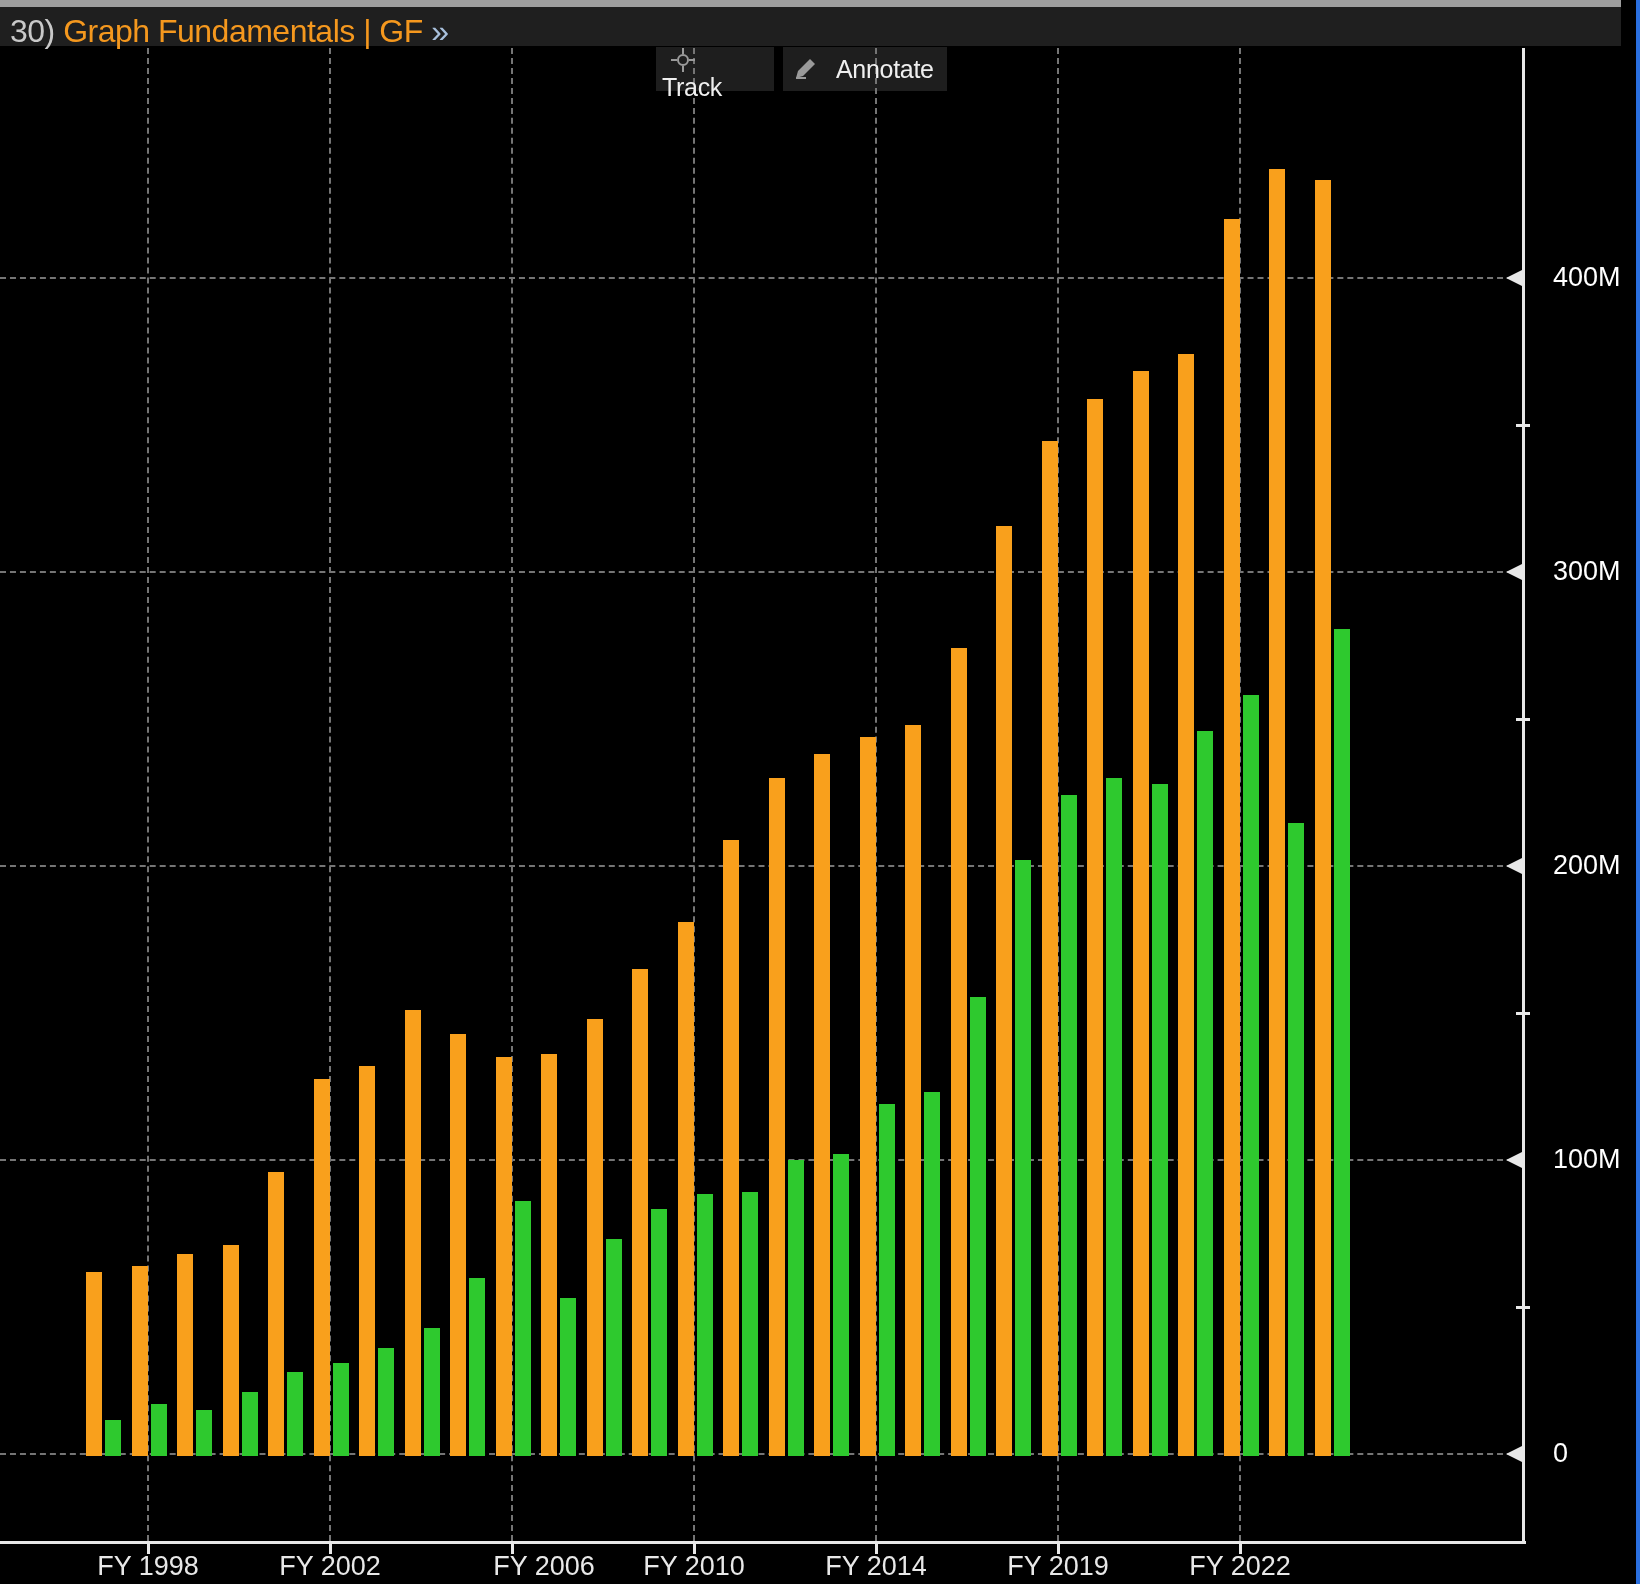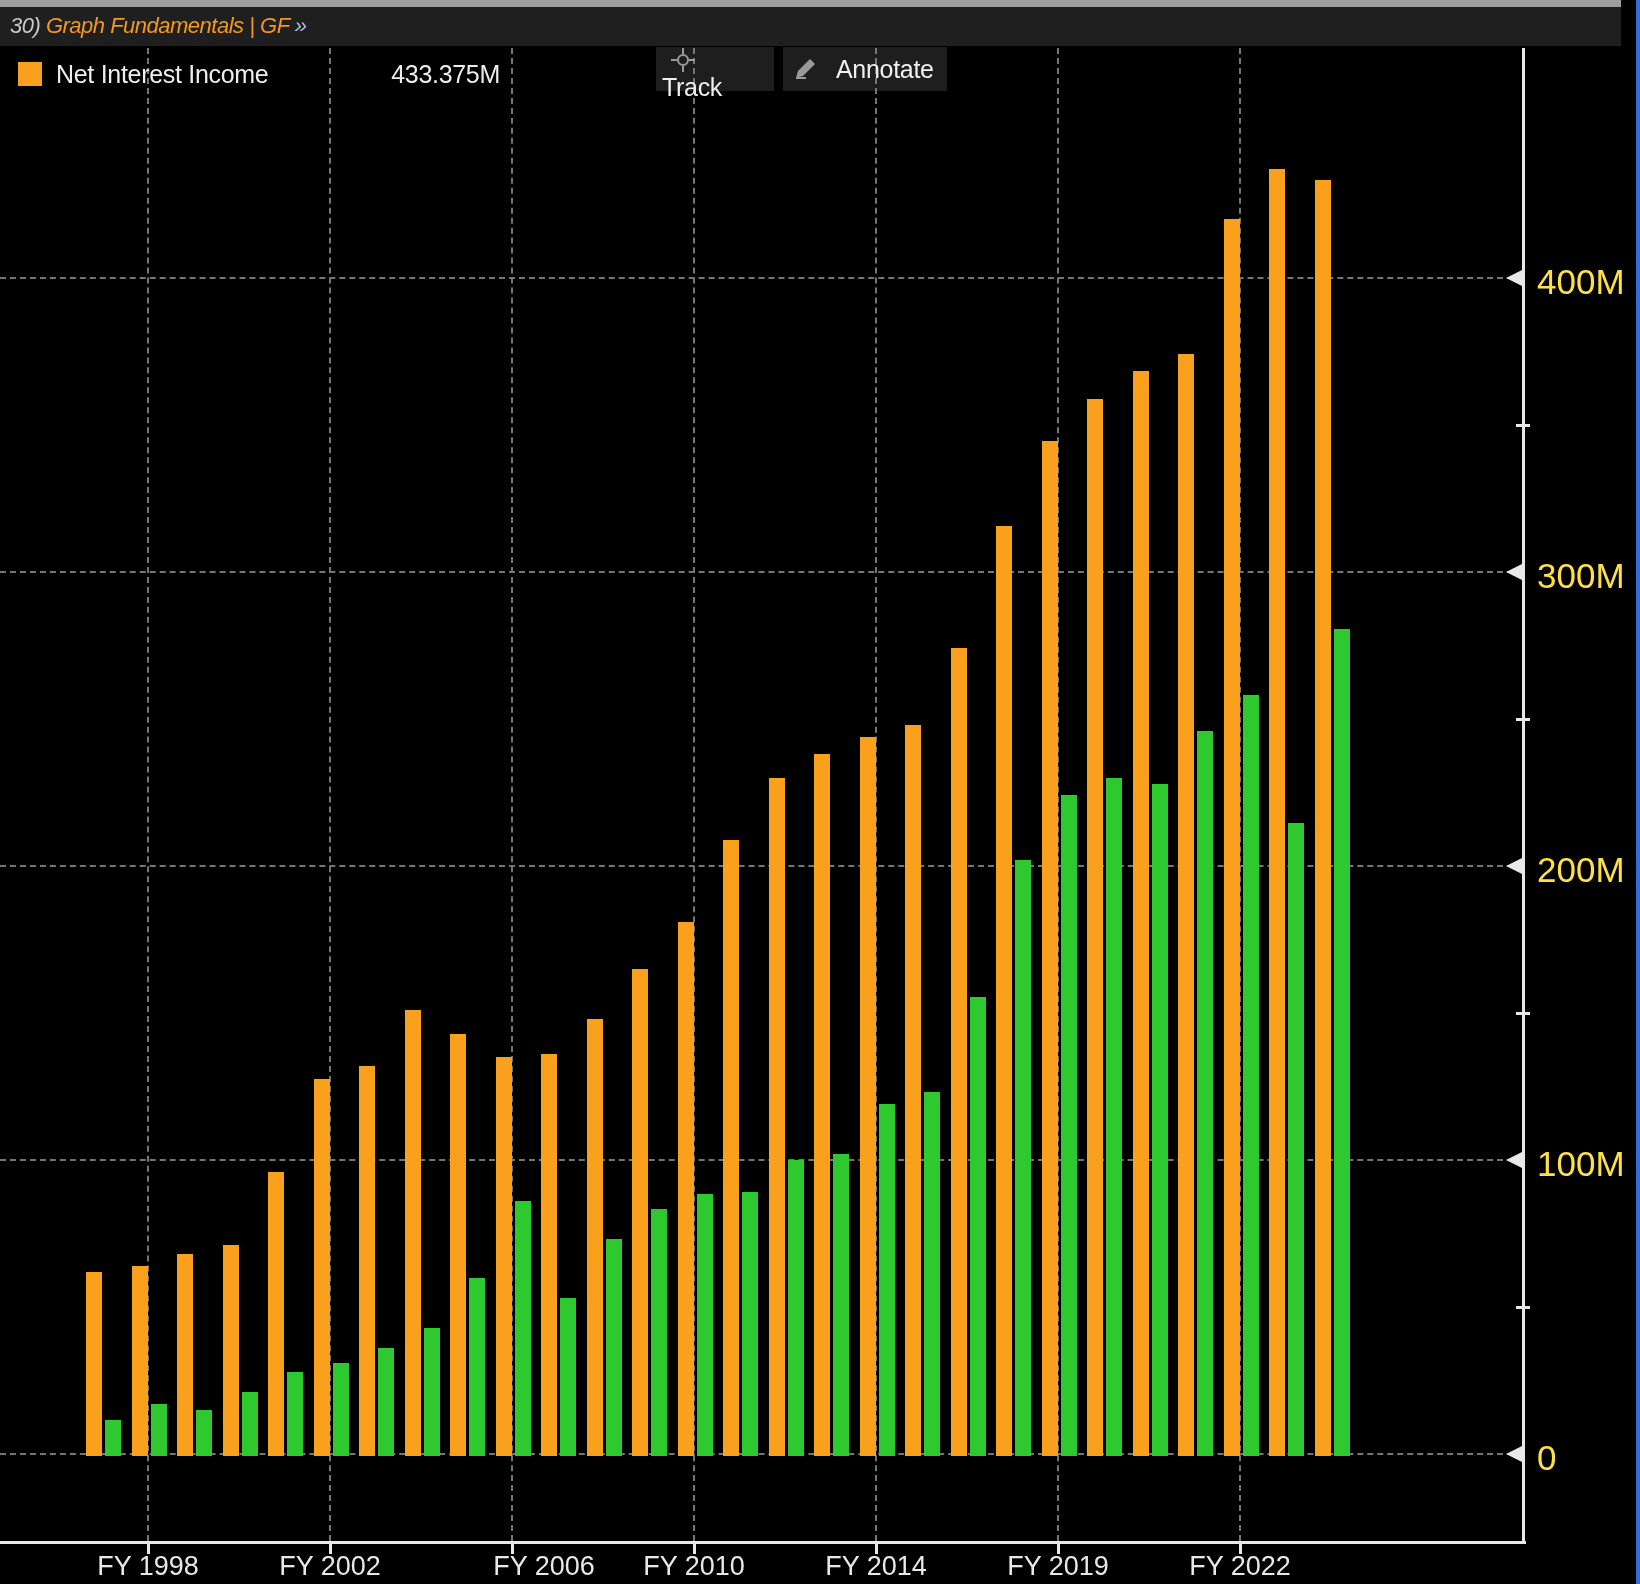--- a/index.html
+++ b/index.html
@@ -3,39 +3,39 @@
 <meta charset="utf-8">
 <style>
   html,body{margin:0;padding:0;background:#000;}
   body{width:1640px;height:1584px;position:relative;overflow:hidden;
        font-family:"Liberation Sans", sans-serif;}
   .abs{position:absolute;}
 
   
   #titlebar{left:0;top:0;width:1621px;height:46px;background:#1f1f1f;z-index:6;}
   #titlebar-strip{left:0;top:0;width:1621px;height:7px;background:#9e9e9e;z-index:7;}
-  #title-text{left:10px;top:13px;font-size:22px;letter-spacing:-0.5px;white-space:pre;z-index:8;font-style:italic;}
+  #title-text{left:10px;top:13px;font-size:32px;letter-spacing:-0.5px;white-space:pre;z-index:8;}
   .t-index{color:#c9c9c9;}
   .t-main{color:#f5981e;}
   .t-chev{color:#a8c0dc;}
 
   
   #right-accent{left:1636px;top:0;width:4px;height:1584px;background:#2a6fdf;z-index:9;}
 
   
   .btn-bg{background:#1e1e1e;z-index:1;}
   .grid-h{height:0;border-top:2px dashed #757575;z-index:2;}
   .grid-v{width:0;border-left:2px dashed #757575;z-index:2;}
   .bar{z-index:3;}
   .axis{background:#e8e8e8;z-index:4;}
   .ytick-minor{width:14px;height:3px;background:#e8e8e8;z-index:4;}
   .xtick{width:3px;height:11px;background:#e8e8e8;z-index:4;}
   .yarrow{width:0;height:0;border-right:16px solid #e8e8e8;border-top:8px solid transparent;
           border-bottom:8px solid transparent;z-index:4;}
-  .ylab{color:#fde047;font-size:35px;z-index:4;white-space:nowrap;}
+  .ylab{color:#ffffff;font-size:27px;z-index:4;white-space:nowrap;margin-left:16px;}
   .xlab{color:#e8e8e8;font-size:27px;z-index:4;white-space:nowrap;transform:translateX(-50%);}
 
   
   #legend{left:8px;top:56px;width:492px;z-index:5;}
   .legend-row{display:flex;align-items:center;height:32px;margin:2px 0 0 10px;}
   .swatch{width:24px;height:24px;margin-right:14px;flex:0 0 auto;}
   .legend-label{color:#ededed;font-size:25px;letter-spacing:-0.3px;white-space:pre;}
   .legend-value{margin-left:auto;color:#ededed;font-size:25px;letter-spacing:-0.3px;}
 
   
@@ -175,18 +175,13 @@
   <span class="icon">
     <svg width="26" height="26" viewBox="0 0 26 26">
       <path d="M4 22 L6 15 L18 3 L23 8 L11 20 Z" fill="#9a9a9a"></path>
       <path d="M4 22 L14 22" stroke="#9a9a9a" stroke-width="2"></path>
     </svg>
   </span>
   <span>Annotate</span>
 </div>
 
 <div class="abs" id="legend">
-  <div class="legend-row">
-    <span class="swatch" style="background: rgb(249, 160, 28);"></span>
-    <span class="legend-label">Net Interest Income</span>
-    <span class="legend-value">433.375M</span>
-  </div>
 </div>
 
 </body></html>

